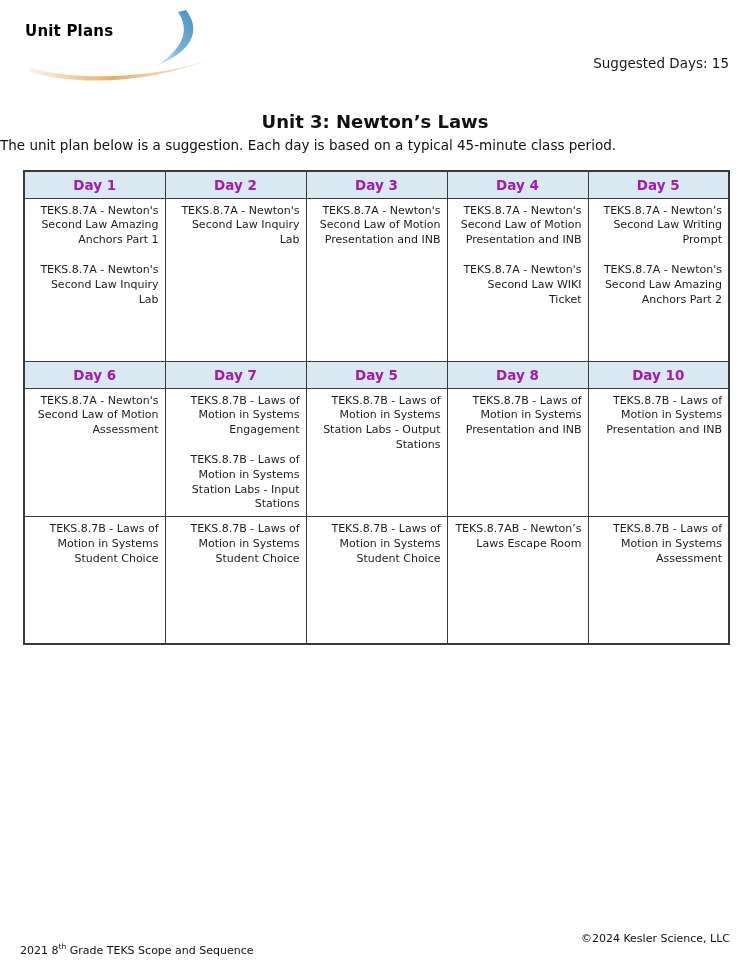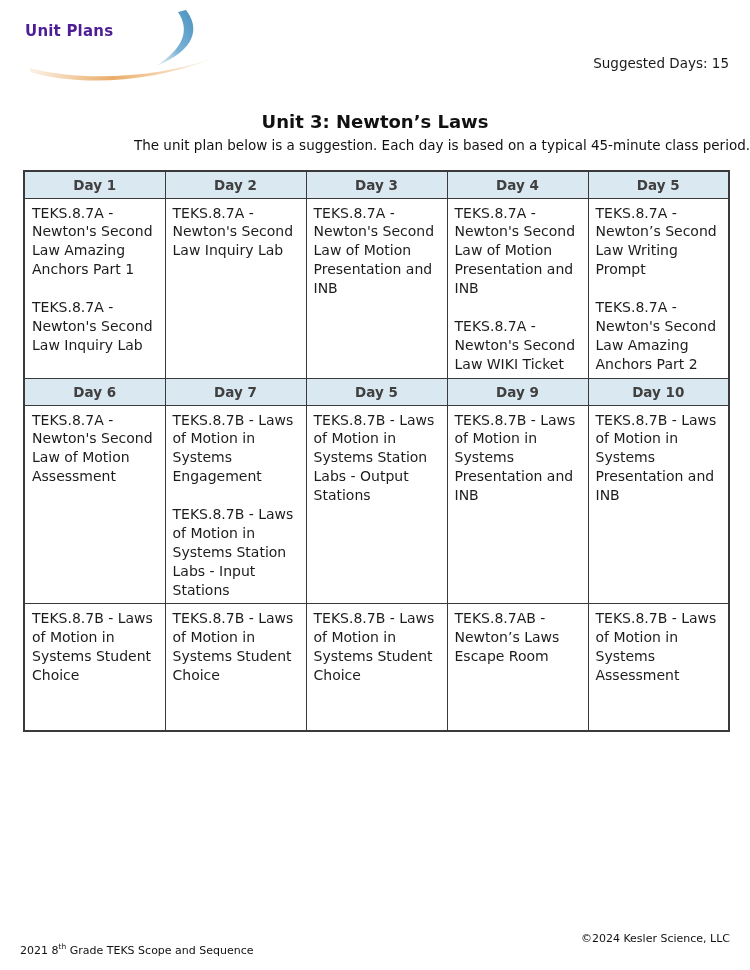--- a/index.html
+++ b/index.html
@@ -10,64 +10,65 @@
     background: #ffffff;
     font-family: "DejaVu Sans", "Liberation Sans", sans-serif;
     color: #1a1a1a;
     overflow: hidden;
   }
 
   
   .page-header { position: absolute; top: 0; left: 0; width: 100%; height: 90px; }
   .brand-title {
     position: absolute; top: 22px; left: 25px;
-    font-size: 15px; font-weight: bold; color: #4c1d95;
+    font-size: 15px; font-weight: bold; color: #000000;
     letter-spacing: 0.2px;
   }
   .logo-swoosh { position: absolute; top: 6px; left: 18px; width: 210px; height: 84px; }
   .suggested-days {
     position: absolute; top: 23px; right: 21px;
     font-size: 13.5px; color: #1a1a1a; margin-top: 32px;
   }
 
   
   .unit-title {
     position: absolute; top: 111px; left: 0; width: 100%;
     text-align: center; font-size: 18px; font-weight: bold; color: #111;
   }
   .unit-subtitle {
     position: absolute; top: 137px; left: 0; width: 100%;
-    text-align: right; font-size: 13.5px; color: #111;
+    text-align: left; font-size: 13.5px; color: #111;
   }
 
   
   .plan-table-wrap { position: absolute; top: 170px; left: 23px; width: 707px; }
   table.plan {
     width: 100%;
     border-collapse: collapse;
     table-layout: fixed;
     border: 2px solid #3a3a3a;
   }
   table.plan th, table.plan td {
     border: 1px solid #3a3a3a;
   }
   table.plan th {
     height: 27px;
     background: #dae8f1;
-    font-size: 13.5px; font-weight: bold; color: #404040;
+    font-size: 13.5px; font-weight: bold; color: #a21caf;
     text-align: center; vertical-align: middle;
     font-family: "DejaVu Sans", sans-serif;
   }
   table.plan td {
     vertical-align: top;
     padding: 5px 6px 4px 7px;
-    font-size: 14px; line-height: 1.35; color: #1c1c1c;
+    font-size: 11px; line-height: 1.35; color: #1c1c1c;
     white-space: pre-line;
     background: #ffffff;
     font-family: "DejaVu Sans", sans-serif;
+    text-align: right;
   }
   tr.body-r1 td { height: 163px; }
   tr.body-r2 td { height: 124px; }
   tr.body-r3 td { height: 127px; }
 
   
   .page-footer {
     position: absolute; bottom: 13px; left: 0; width: 100%;
     font-size: 11px; color: #111;
   }
@@ -126,21 +127,21 @@
 
 TEKS.8.7A - Newton's Second Law WIKI Ticket</td>
       <td>TEKS.8.7A - Newton’s Second Law Writing Prompt
 
 TEKS.8.7A - Newton's Second Law Amazing Anchors Part 2</td>
     </tr>
     <tr>
       <th>Day 6</th>
       <th>Day 7</th>
       <th>Day 5</th>
-      <th>Day 9</th>
+      <th>Day 8</th>
       <th>Day 10</th>
     </tr>
     <tr class="body-r2">
       <td>TEKS.8.7A - Newton's Second Law of Motion Assessment</td>
       <td>TEKS.8.7B - Laws of Motion in Systems Engagement
 
 TEKS.8.7B - Laws of Motion in Systems Station Labs - Input Stations</td>
       <td>TEKS.8.7B - Laws of Motion in Systems Station Labs - Output Stations</td>
       <td>TEKS.8.7B - Laws of Motion in Systems Presentation and INB</td>
       <td>TEKS.8.7B - Laws of Motion in Systems Presentation and INB</td>

